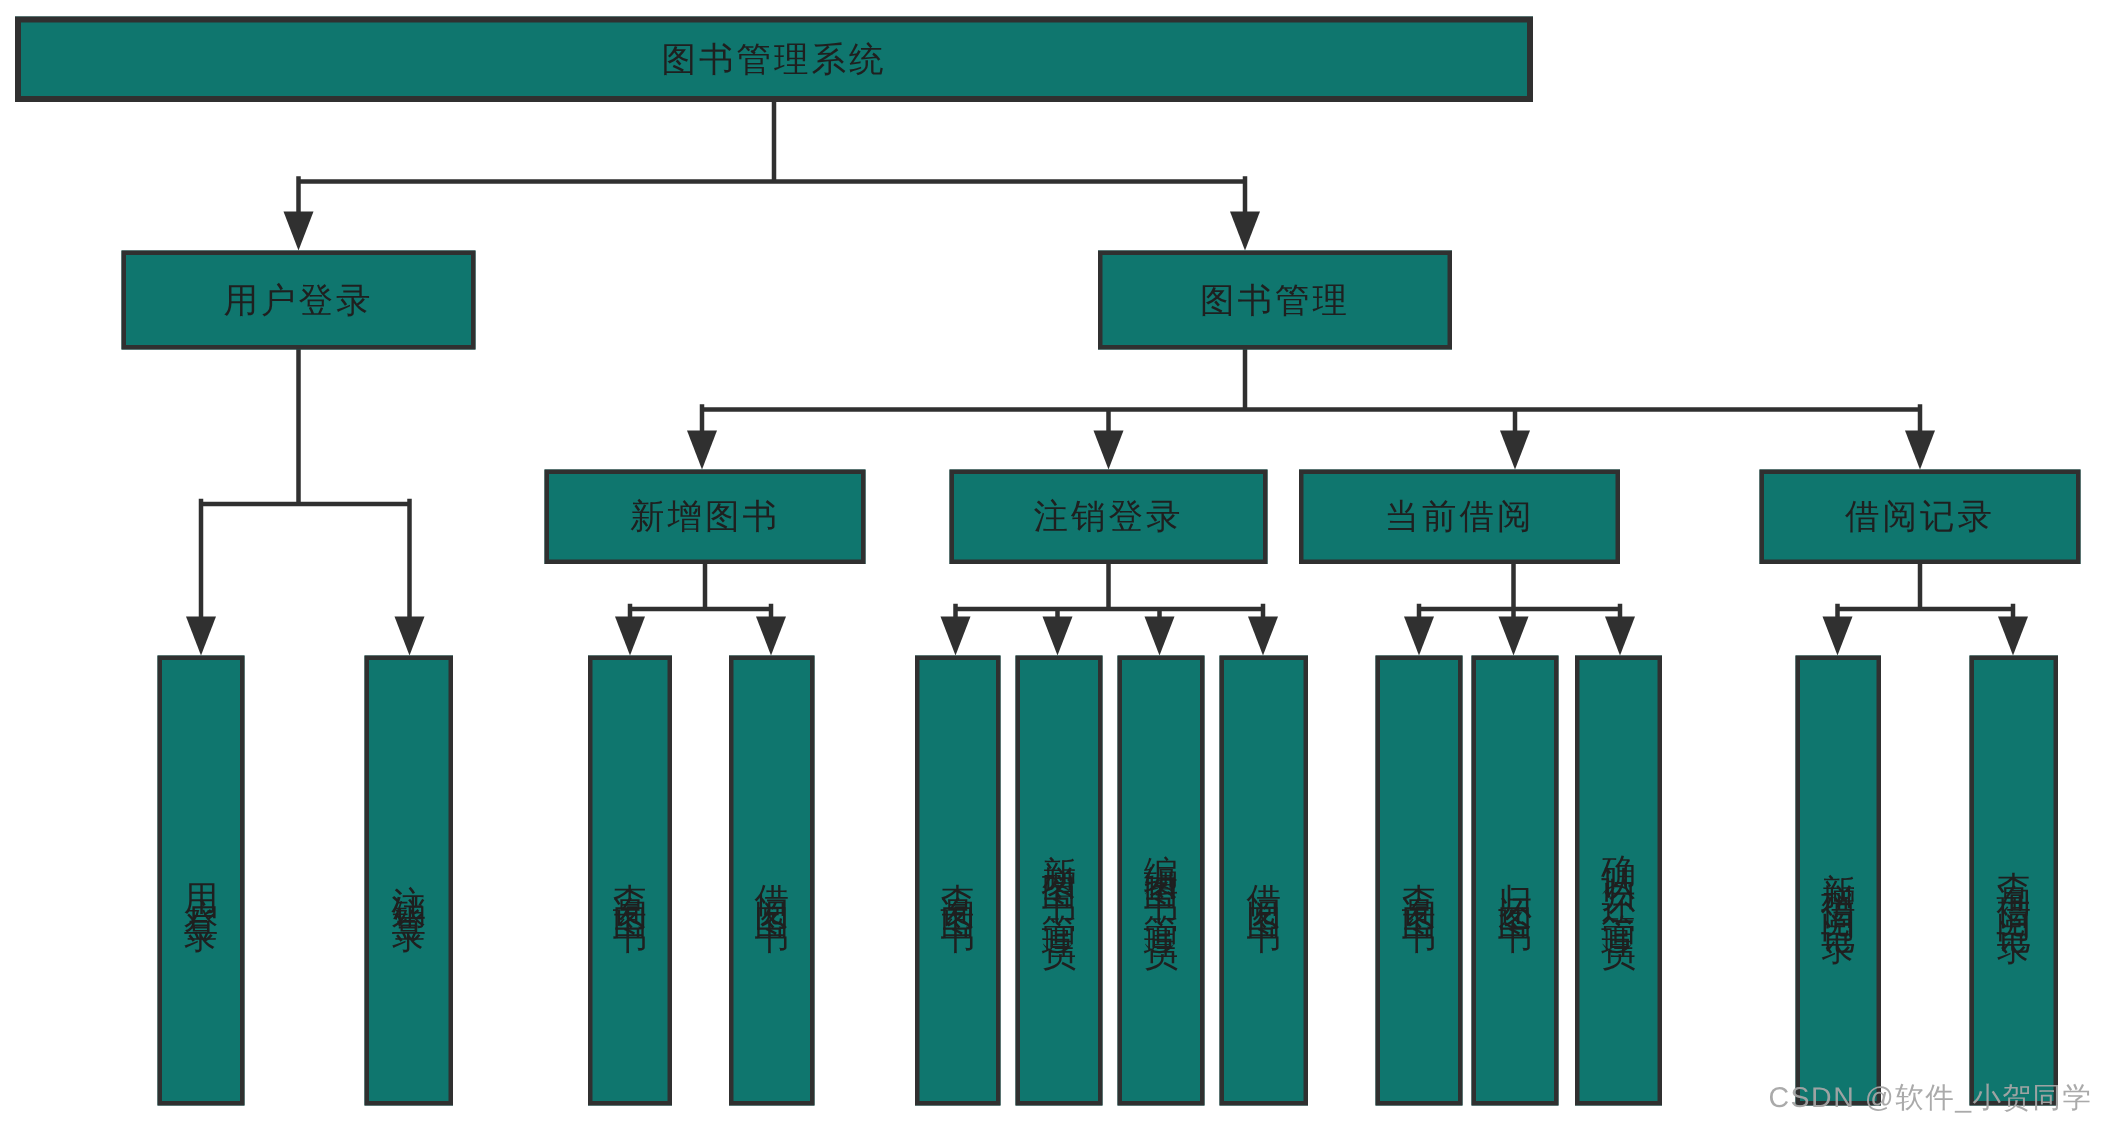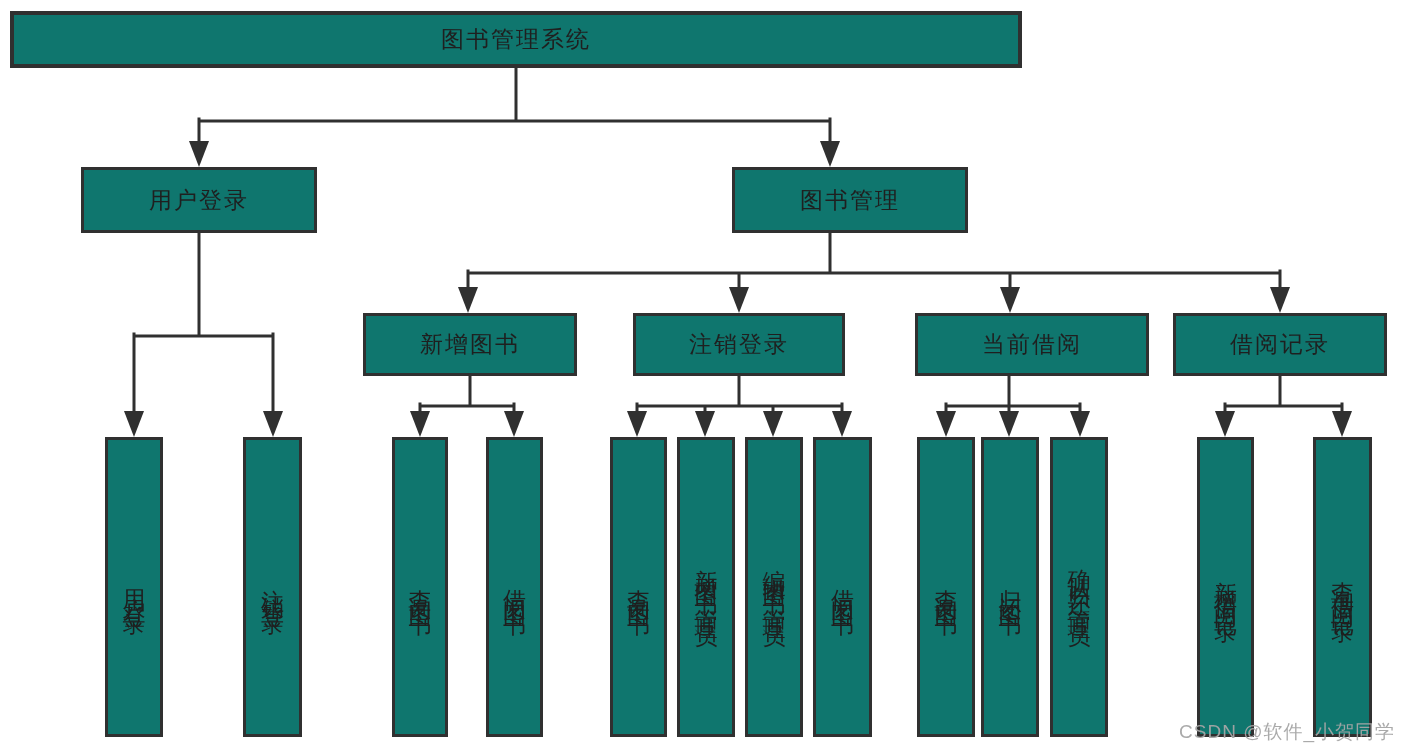--- a/index.html
+++ b/index.html
@@ -96,21 +96,21 @@
   <div class="node" style="left:732px; top:167px; width:236px; height:66px;">
     <span class="hlabel">图书管理</span>
   </div>
 
   <div class="node" style="left:363px; top:313px; width:214px; height:63px;">
     <span class="hlabel">新增图书</span>
   </div>
   <div class="node" style="left:633px; top:313px; width:212px; height:63px;">
     <span class="hlabel">注销登录</span>
   </div>
-  <div class="node" style="left:915px; top:313px; width:234px; height:63px;">
+  <div class="node" style="left:866px; top:313px; width:214px; height:63px;">
     <span class="hlabel">当前借阅</span>
   </div>
   <div class="node" style="left:1173px; top:313px; width:214px; height:63px;">
     <span class="hlabel">借阅记录</span>
   </div>
 
   <div class="node leaf" style="left:105px; top:437px; width:58px; height:300px;">
     <span class="vlabel">用户登录</span>
   </div>
   <div class="node leaf" style="left:243px; top:437px; width:59px; height:300px;">

